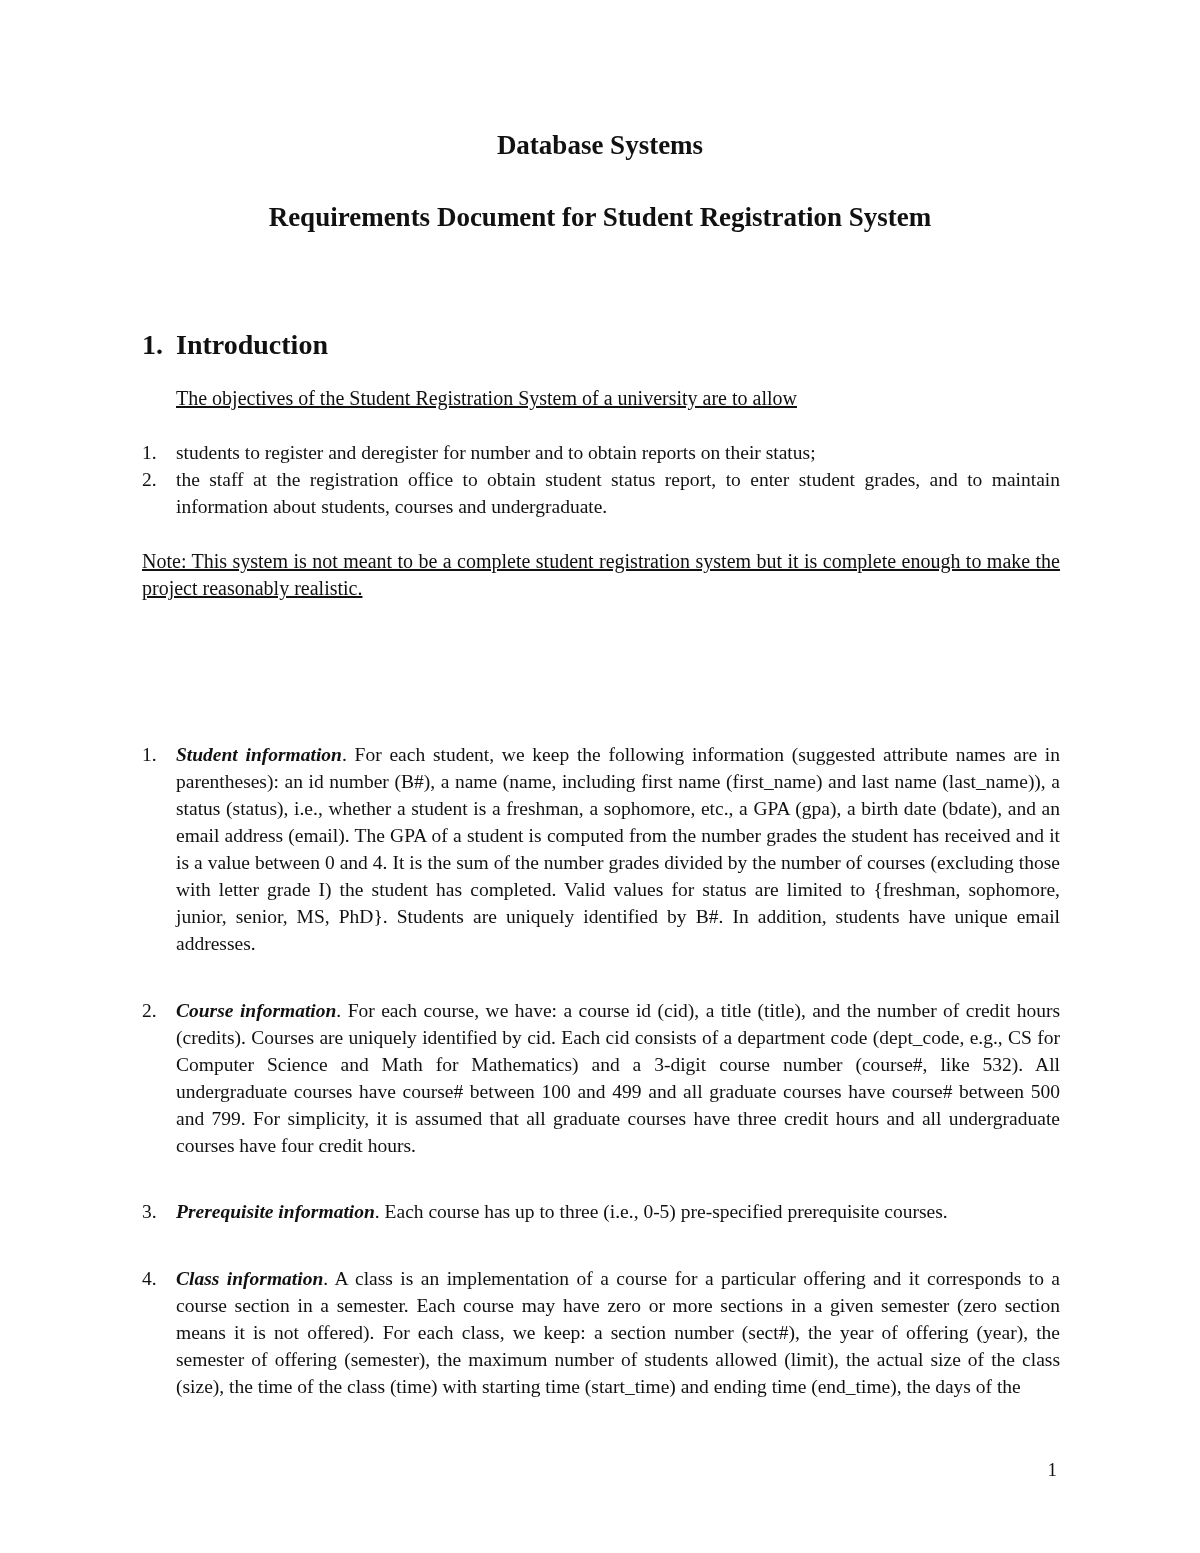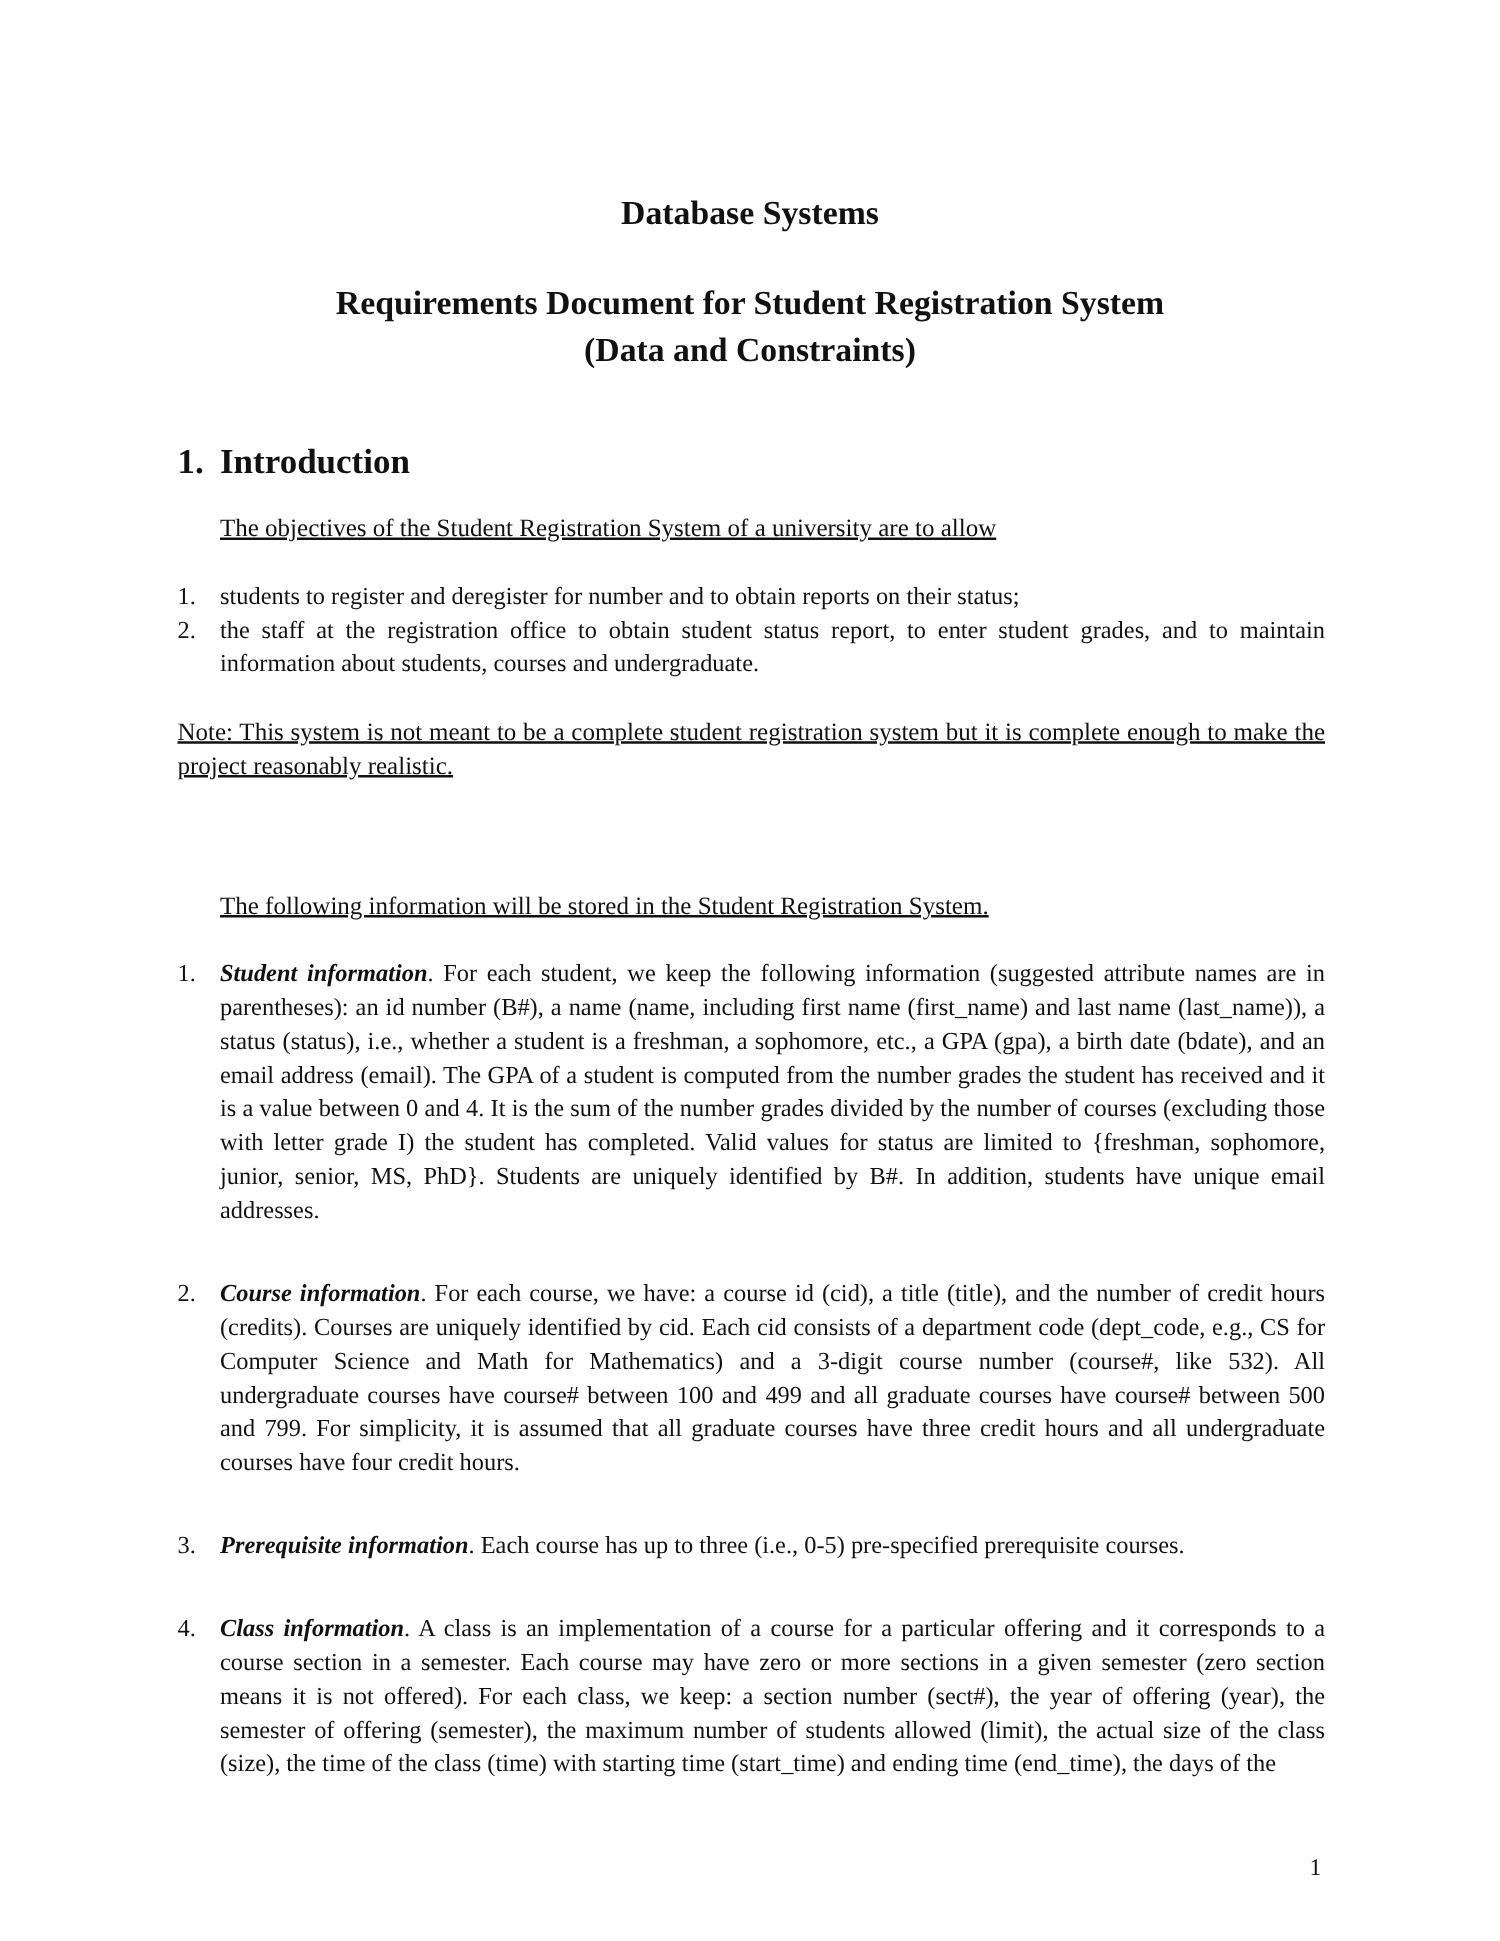--- a/index.html
+++ b/index.html
@@ -1,54 +1,52 @@
 <!DOCTYPE html>
 <html><head>
 <meta charset="utf-8">
 <style>
   html, body { margin:0; padding:0; background:#ffffff; }
   body { width:1200px; height:1553px; position:relative; overflow:hidden;
          font-family:"Liberation Serif", "DejaVu Serif", serif; color:#111; }
-  .page { position:absolute; left:0; top:0; width:1200px; height:1385px;margin-top:25px; }
+  .page { position:absolute; left:0; top:0; width:1200px; height:1385px; }
   .title { position:absolute; left:0; width:1200px; text-align:center; font-weight:bold; font-size:27px; }
   .h { position:absolute; left:142px; font-weight:bold; font-size:28px; }
   .h .num { display:inline-block; width:34px; }
   .p { position:absolute; font-size:20px; line-height:27px; text-align:justify;text-decoration:underline; }
   .li { position:absolute; left:142px; width:918px; font-size:19.5px; line-height:27px; }
   .li .n { position:absolute; left:0; top:0; }
   .li .body { margin-left:34px; text-align:justify; }
   .li .lead { font-weight:bold; font-style:italic; }
   .pagenum { position:absolute; right:143px; top:1459px; font-size:19px; }
 </style>
 </head>
 <body>
 
 <div class="page">
 
   <div class="title" style="top:130px;">Database Systems</div>
   <div class="title" style="top:202px;">Requirements Document for Student Registration System</div>
-  <div class="title" style="top:240px;">(Data and Constraints)</div>
 
   <div class="h" style="top:329px;">
     <span class="num">1.</span><span>Introduction</span>
   </div>
   <div class="p" style="left:176px; top:385px; width:884px;">The objectives of the Student Registration System of a university are to allow</div>
 
   <div class="li" style="top:439px;">
     <span class="n">1.</span>
     <div class="body">students to register and deregister for number and to obtain reports on their status;</div>
   </div>
   <div class="li" style="top:466px;">
     <span class="n">2.</span>
     <div class="body">the staff at the registration office to obtain student status report, to enter student grades, and to maintain information about students, courses and undergraduate.</div>
   </div>
 
   <div class="p" style="left:142px; top:548px; width:918px;">Note: This system is not meant to be a complete student registration system but it is complete enough to make the project reasonably realistic.</div>
 
-  <div class="p" style="left:176px; top:687px; width:884px;">The following information will be stored in the Student Registration System.</div>
 
   <div class="li" style="top:741px;">
     <span class="n">1.</span>
     <div class="body"><span class="lead">Student information</span><span>. For each student, we keep the following information (suggested attribute names are in parentheses): an id number (B#), a name (name, including first name (first_name) and last name (last_name)), a status (status), i.e., whether a student is a freshman, a sophomore, etc., a GPA (gpa), a birth date (bdate), and an email address (email). The GPA of a student is computed from the number grades the student has received and it is a value between 0 and 4. It is the sum of the number grades divided by the number of courses (excluding those with letter grade I) the student has completed. Valid values for status are limited to {freshman, sophomore, junior, senior, MS, PhD}. Students are uniquely identified by B#. In addition, students have unique email addresses.</span></div>
   </div>
 
   <div class="li" style="top:997px;">
     <span class="n">2.</span>
     <div class="body"><span class="lead">Course information</span><span>. For each course, we have: a course id (cid), a title (title), and the number of credit hours (credits). Courses are uniquely identified by cid. Each cid consists of a department code (dept_code, e.g., CS for Computer Science and Math for Mathematics) and a 3-digit course number (course#, like 532). All undergraduate courses have course# between 100 and 499 and all graduate courses have course# between 500 and 799. For simplicity, it is assumed that all graduate courses have three credit hours and all undergraduate courses have four credit hours.</span></div>
   </div>

